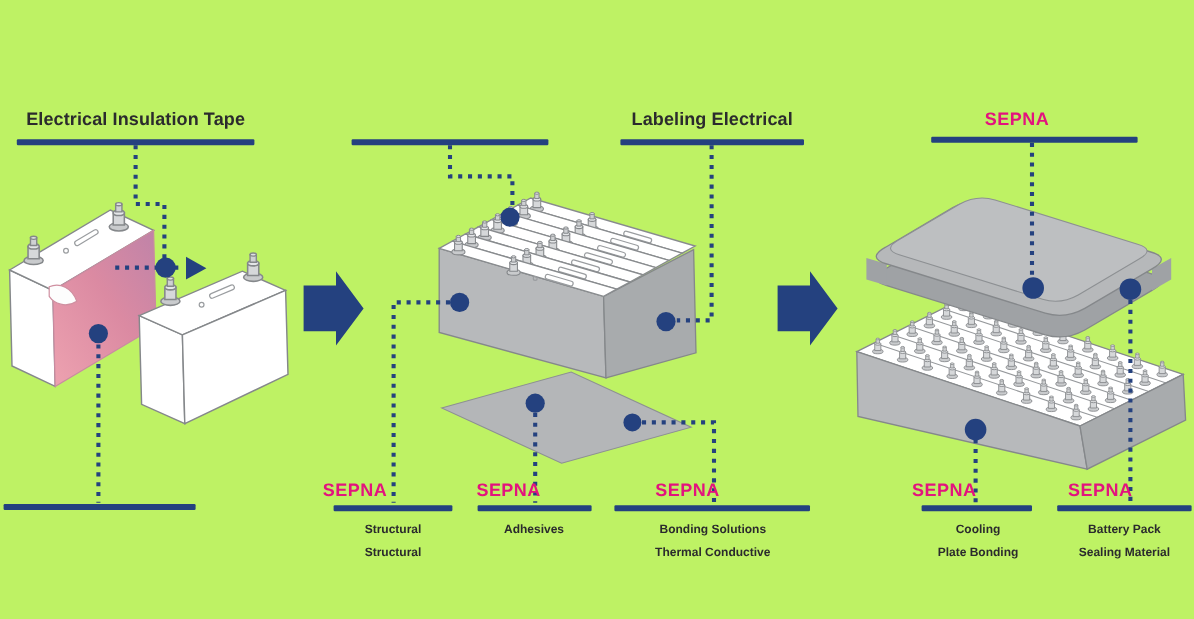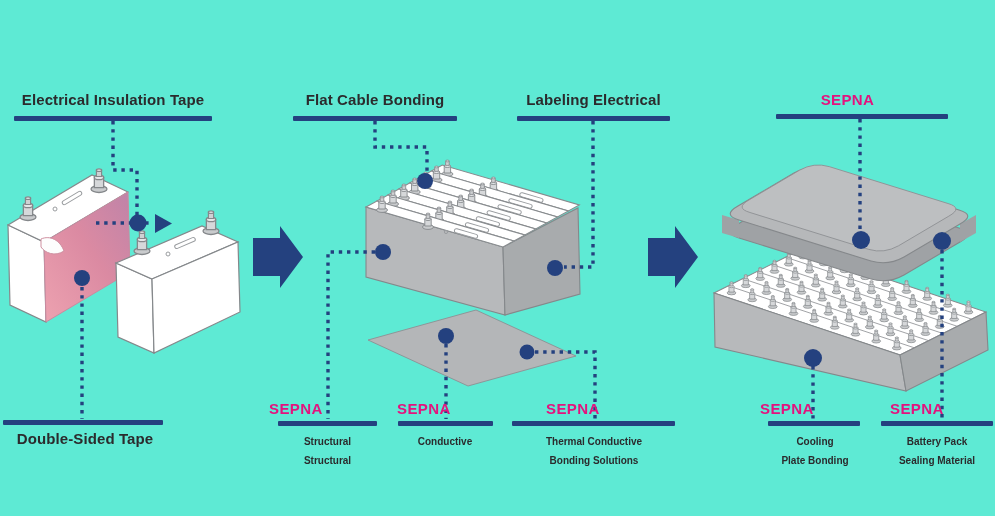--- a/index.html
+++ b/index.html
@@ -1,18 +1,18 @@
 <!DOCTYPE html>
 <html><head>
 <meta charset="utf-8">
 <style>
   *{margin:0;padding:0;box-sizing:border-box}
   html,body{background:#ffffff}
   body{font-family:"Liberation Sans", sans-serif;}
-  .canvas{position:relative;width:995px;height:516px;background:#5eead4;overflow:hidden}
+  .canvas{position:relative;width:995px;height:516px;background:#bef264;overflow:hidden}
   .gfx{position:absolute;left:0;top:0}
   .lbl{position:absolute;font-size:15px;font-weight:700;color:#2b2b2d;text-align:center;line-height:18px;letter-spacing:.1px}
   .bar{position:absolute;height:5px;background:#24417f;border-radius:1px}
   .sepna{position:absolute;font-size:15px;font-weight:800;color:#e3137e;letter-spacing:.4px;line-height:18px}
   .two{position:absolute;text-align:center;font-size:10px;font-weight:700;color:#2b2b2d;line-height:18.5px}
   .brandrow{position:absolute;display:flex;justify-content:center;align-items:baseline;gap:7px;font-size:15px;font-weight:700;color:#2b2b2d;line-height:18px}
   .brandrow .b{color:#e3137e;font-weight:800;letter-spacing:.4px}
 </style>
 </head>
 <body>
@@ -190,52 +190,50 @@
       <circle cx="527" cy="352" r="7.5"></circle>
       <circle cx="861" cy="240" r="9"></circle>
       <circle cx="942" cy="241" r="9"></circle>
       <circle cx="813" cy="358" r="9"></circle>
     </g>
   </svg>
 
   <div class="lbl" style="left:13px;top:91px;width:200px">Electrical Insulation Tape</div>
   <div class="bar" style="left:14px;top:116px;width:198px"></div>
 
-  <div class="lbl" style="left:288px;top:91px;width:174px">Flat Cable Bonding</div>
   <div class="bar" style="left:293px;top:116px;width:164px"></div>
 
   <div class="lbl" style="left:512px;top:91px;width:163px">Labeling Electrical</div>
   <div class="bar" style="left:517px;top:116px;width:153px"></div>
 
   <div class="brandrow" style="left:700px;top:91px;width:295px">
     <span class="b">SEPNA</span>
   </div>
   <div class="bar" style="left:776px;top:114px;width:172px"></div>
 
   <div class="bar" style="left:3px;top:420px;width:160px"></div>
-  <div class="lbl" style="left:3px;top:430px;width:164px">Double-Sided Tape</div>
 
   <div class="sepna" style="left:269px;top:400px">SEPNA</div>
   <div class="bar" style="left:278px;top:421px;width:99px"></div>
   <div class="two" style="left:278px;top:433px;width:99px">
     <div>Structural</div>
     <div>Structural</div>
   </div>
 
   <div class="sepna" style="left:397px;top:400px">SEPNA</div>
   <div class="bar" style="left:398px;top:421px;width:95px"></div>
   <div class="two" style="left:383px;top:433px;width:124px">
-    <div>Conductive</div>
+    <div>Adhesives</div>
   </div>
 
   <div class="sepna" style="left:546px;top:400px">SEPNA</div>
   <div class="bar" style="left:512px;top:421px;width:163px"></div>
   <div class="two" style="left:512px;top:433px;width:164px">
+    <div>Bonding Solutions</div>
     <div>Thermal Conductive</div>
-    <div>Bonding Solutions</div>
   </div>
 
   <div class="sepna" style="left:760px;top:400px">SEPNA</div>
   <div class="bar" style="left:768px;top:421px;width:92px"></div>
   <div class="two" style="left:760px;top:433px;width:110px">
     <div>Cooling</div>
     <div>Plate Bonding</div>
   </div>
 
   <div class="sepna" style="left:890px;top:400px">SEPNA</div>

